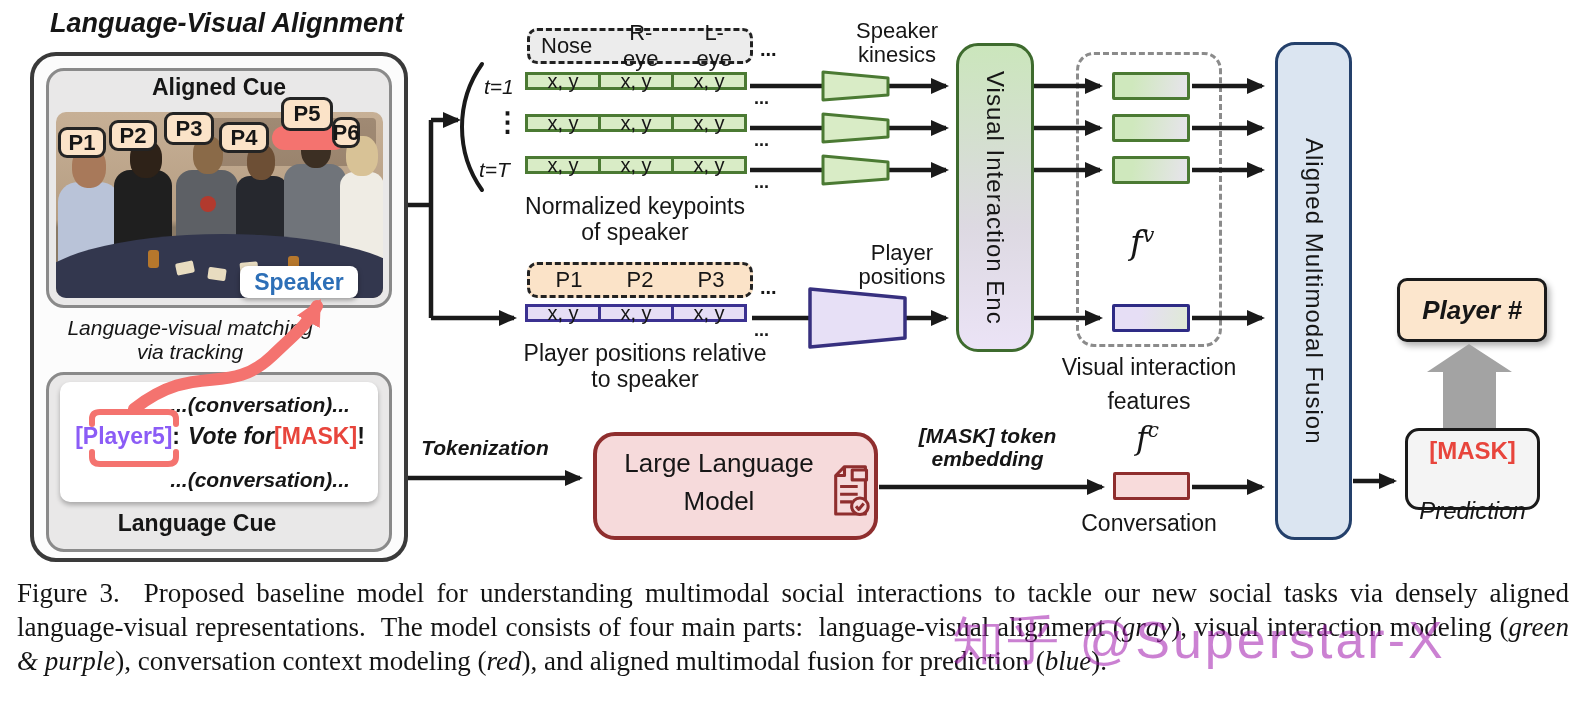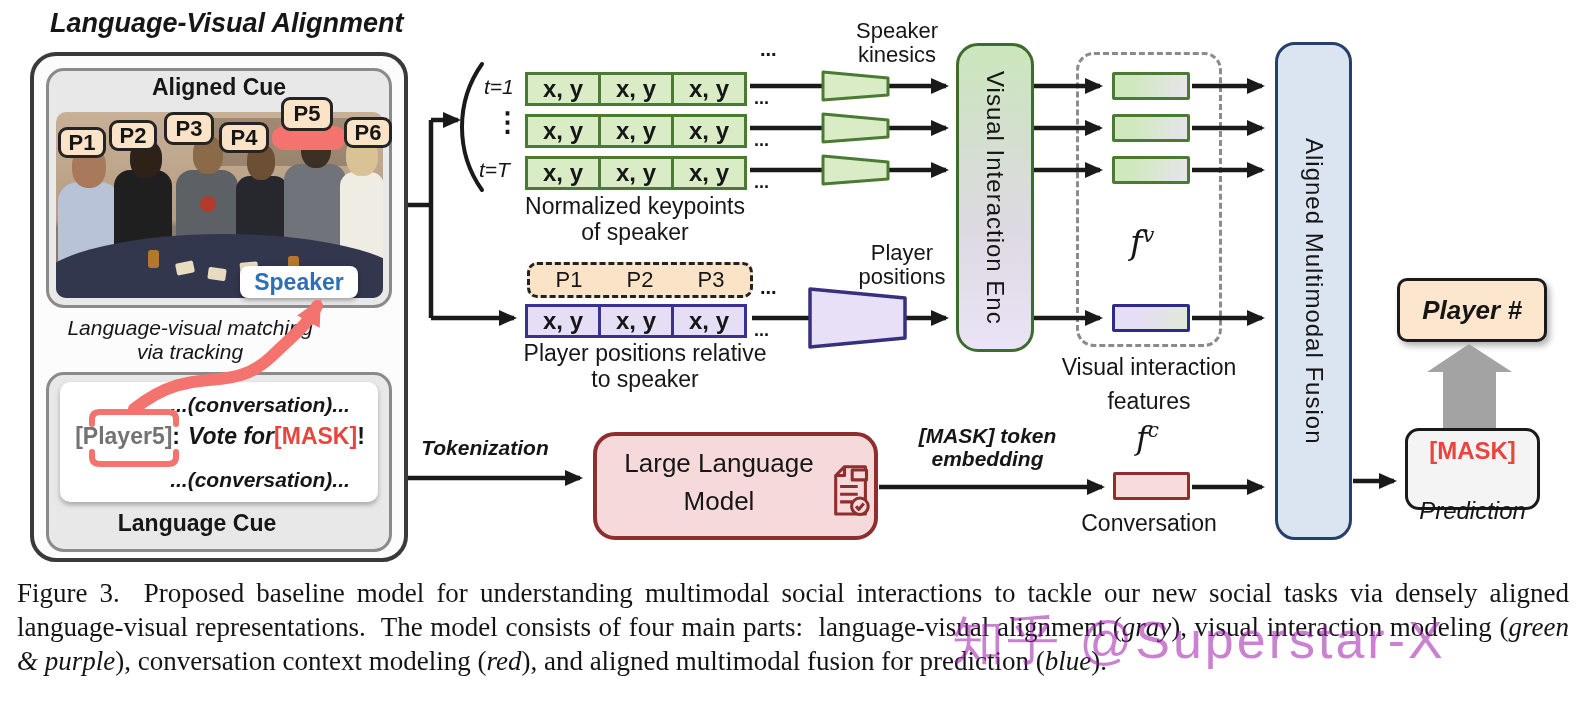--- a/index.html
+++ b/index.html
@@ -14,23 +14,23 @@
   #page{position:relative;width:1586px;height:712px;background:#fff;overflow:hidden;
         font-family:"Liberation Sans",sans-serif;color:#161616;}
   .abs{position:absolute;}
   .ctr{display:flex;align-items:center;justify-content:center;text-align:center;}
   .bold{font-weight:bold;}
   .ital{font-style:italic;}
   .panel{background:#e9e8e8;border:3px solid #8a8a8a;border-radius:18px;box-sizing:border-box;}
   .pbox{background:var(--tan);border:3px solid #242424;border-radius:9px;box-sizing:border-box;
         font-weight:bold;font-size:22px;display:flex;align-items:center;justify-content:center;}
   .cellrow{display:flex;}
-  .cell{box-sizing:border-box;width:76px;height:34px;border:3px solid var(--greenB);
+  .cell{box-sizing:border-box;width:76px;height:18px;border:3px solid var(--greenB);
         background:var(--greenF);display:flex;align-items:center;justify-content:center;
-        font-weight:bold;font-size:24px;}
+        font-weight:normal;font-size:20px;}
   .cell+.cell{margin-left:-3px;}
   .pcell{border-color:var(--purpleB);background:var(--purpleF);}
   .dash{border:3px dashed #222;border-radius:10px;box-sizing:border-box;}
   .vtext{writing-mode:vertical-rl;text-orientation:mixed;}
   .feat{box-sizing:border-box;width:78px;height:28px;border:3px solid var(--greenB);border-radius:2px;
         background:linear-gradient(100deg,#cfe8bd 25%,#e7e4ec 100%);}
   .featp{border-color:#2e2b85;background:linear-gradient(100deg,#e6def5 35%,#dfead6 100%);}
   .math{font-family:"DejaVu Serif",serif;font-style:italic;}
   svg{display:block;}
   #caption{font-family:"Liberation Serif",serif;font-size:27px;line-height:34px;color:#141414;
@@ -73,42 +73,47 @@
     <div class="abs" style="left:92px;top:138px;width:11px;height:18px;background:rgba(190,122,42,.95);border-radius:3px;"></div>
     <div class="abs" style="left:232px;top:144px;width:11px;height:18px;background:rgba(190,122,42,.95);border-radius:3px;"></div>
   </div>
 
   <div class="abs" style="left:272px;top:126px;width:74px;height:24px;background:var(--salmon);border-radius:12px;"></div>
   <div class="abs pbox" style="left:58px;top:127px;width:48px;height:31px;">P1</div>
   <div class="abs pbox" style="left:109px;top:120px;width:48px;height:31px;">P2</div>
   <div class="abs pbox" style="left:164px;top:112px;width:50px;height:33px;">P3</div>
   <div class="abs pbox" style="left:219px;top:122px;width:50px;height:31px;">P4</div>
   <div class="abs pbox" style="left:281px;top:97px;width:52px;height:34px;">P5</div>
-  <div class="abs pbox" style="left:344px;top:117px;width:48px;height:31px;">P6</div>
+  <div class="abs pbox" style="left:332px;top:117px;width:28px;height:31px;">P6</div>
 
   <div class="abs ctr bold" style="left:240px;top:266px;width:118px;height:32px;background:#fff;border-radius:8px;
               color:#2d6fb7;font-size:23px;box-shadow:0 2px 5px rgba(0,0,0,.35);">Speaker</div>
 
   <div class="abs ctr ital" style="left:40px;top:316px;width:300px;font-size:21px;">Language-visual matching</div>
   <div class="abs ctr ital" style="left:40px;top:340px;width:300px;font-size:21px;">via tracking</div>
 
   <div class="abs panel" style="left:46px;top:372px;width:346px;height:180px;"></div>
   <div class="abs" style="left:60px;top:382px;width:318px;height:120px;background:#fff;border-radius:10px;
               box-shadow:0 3px 5px rgba(0,0,0,.28);"></div>
   <div class="abs ctr ital bold" style="left:150px;top:393px;width:220px;font-size:21px;">...(conversation)...</div>
   <div class="abs ctr" style="left:70px;top:423px;width:300px;font-size:23px;font-weight:bold;">
-    <span style="color:#737373;">[Player5]</span>
+    <span style="color:#8b5cf6;">[Player5]</span>
       <span style="margin-right:8px;">:</span>
       <span class="ital" style="margin-right:0;">Vote for</span>
       <span style="color:#e8453c;">[MASK]</span>
       <span>!</span>
   </div>
   <div class="abs ctr ital bold" style="left:150px;top:468px;width:220px;font-size:21px;">...(conversation)...</div>
   <div class="abs ctr bold" style="left:46px;top:510px;width:302px;font-size:23px;">Language Cue</div>
 
+  <div class="abs dash ctr" style="left:527px;top:28px;width:226px;height:36px;background:#ececec;font-size:22px;">
+    <span style="margin:0 11px;">Nose</span>
+    <span style="margin:0 11px;">R-eye</span>
+    <span style="margin:0 11px;">L-eye</span>
+  </div>
   <div class="abs bold" style="left:760px;top:38px;font-size:20px;">...</div>
 
   <div class="abs ital" style="left:484px;top:75px;font-size:21px;">t=1</div>
   <div class="abs bold" style="left:494px;top:106px;font-size:27px;">⋮</div>
   <div class="abs ital" style="left:479px;top:158px;font-size:21px;">t=T</div>
 
   <div class="abs cellrow" style="left:525px;top:72px;">
     <div class="cell">x, y</div>
     <div class="cell">x, y</div>
     <div class="cell">x, y</div>

